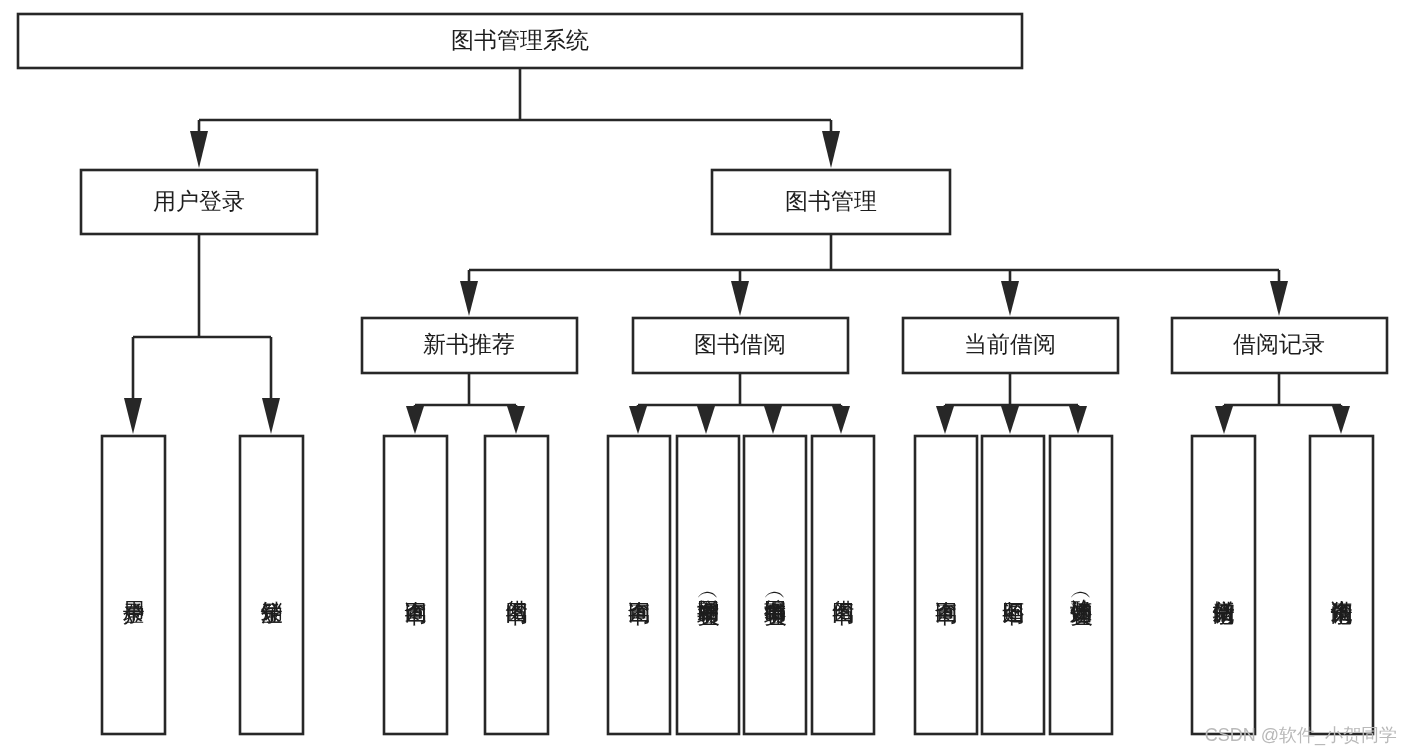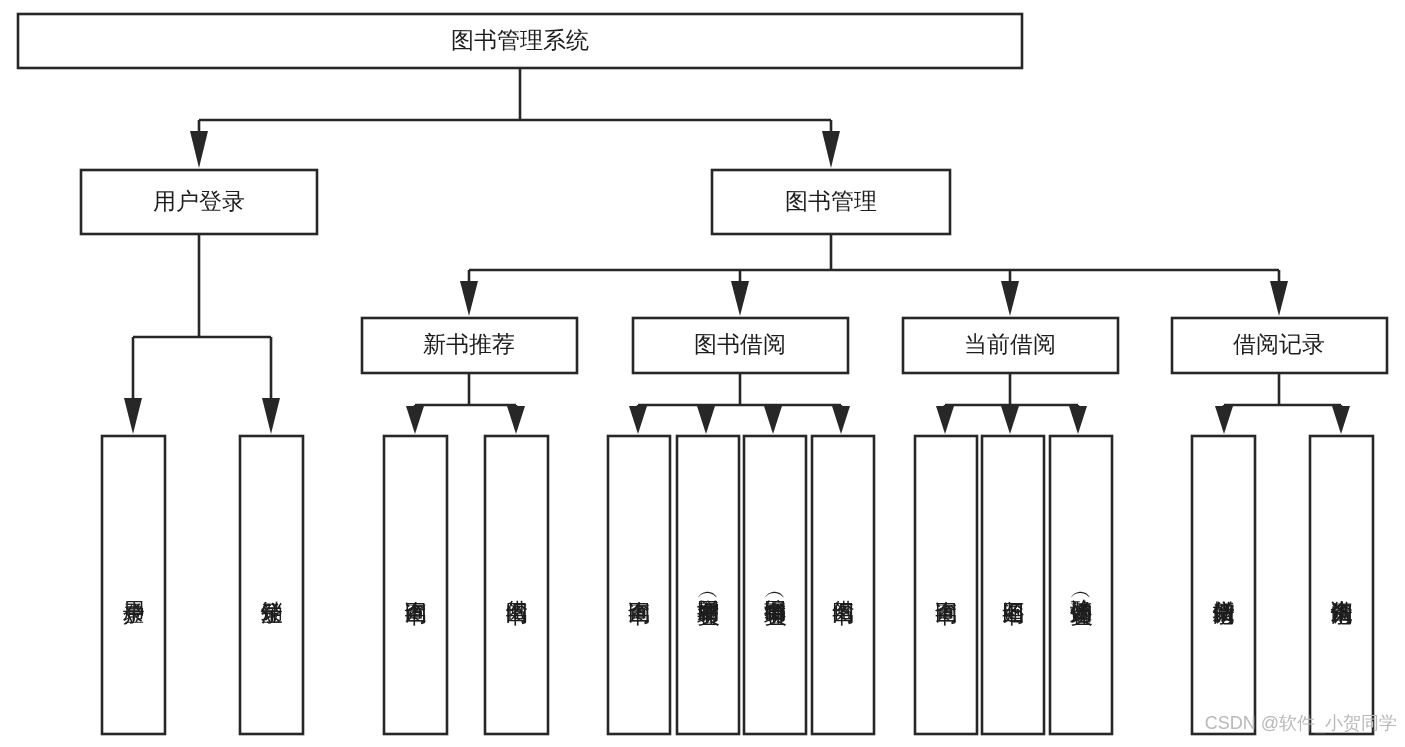--- a/index.html
+++ b/index.html
@@ -61,21 +61,21 @@
     align-items: center;
     justify-content: center;
     white-space: nowrap;
     letter-spacing: 1px;
     pointer-events: none;
     user-select: none;
   }
   .watermark {
     position: absolute;
     right: 8px;
-    bottom: 12px;
+    bottom: 0;
     font-family: "Liberation Sans", "DejaVu Sans", sans-serif;
     font-size: 18px;
     color: #b9b9b9;
     white-space: nowrap;
   }
 </style>
 </head>
 <body>
 
 <div id="diagram-root">

